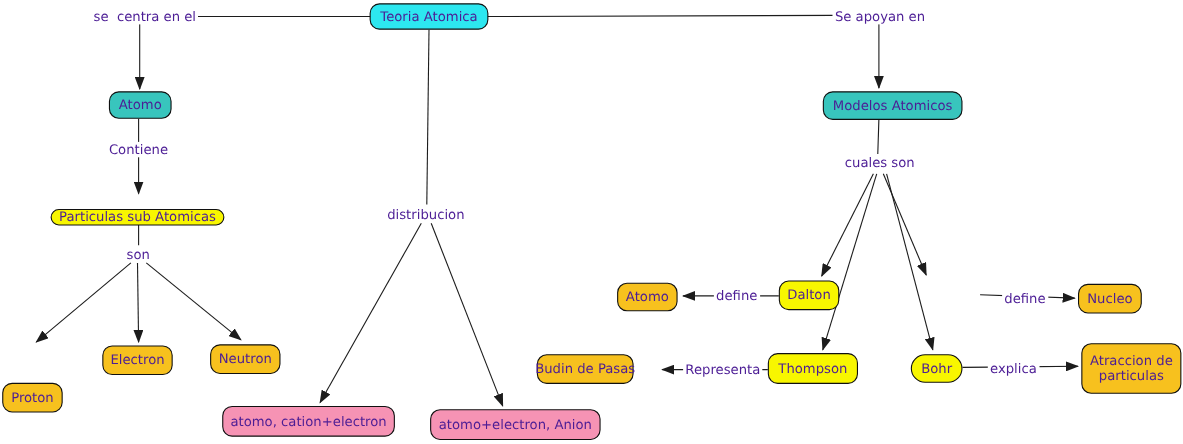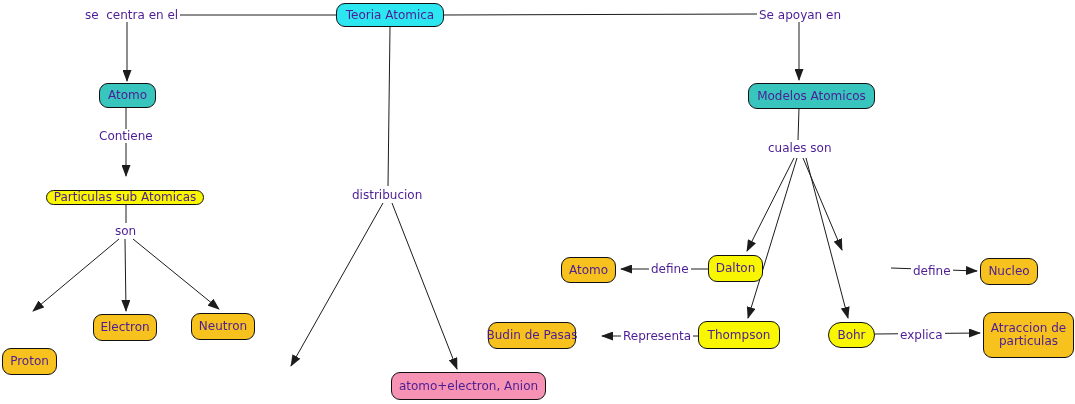--- a/index.html
+++ b/index.html
@@ -79,20 +79,21 @@
   <div class="edge-label" style="left:911px;top:264px;">define</div>
   <div class="edge-label" style="left:621px;top:329px;">Representa</div>
   <div class="edge-label" style="left:898px;top:328px;">explica</div>
 
   <div class="node" style="left: 336px; top: 3px; width: 108px; height: 24px; background-color: rgb(45, 231, 240);">Teoria Atomica</div>
   <div class="node" style="left: 99px; top: 83px; width: 57px; height: 25px; background-color: rgb(56, 197, 189);">Atomo</div>
   <div class="node" style="left: 46px; top: 190px; width: 158px; height: 15px; background-color: rgb(248, 246, 0); text-align: right;">Particulas sub Atomicas</div>
   <div class="node" style="left: 2px; top: 315px; width: 55px; height: 27px; background-color: rgb(247, 193, 30); margin-top: 33px;">Proton</div>
   <div class="node" style="left: 93px; top: 314px; width: 64px; height: 27px; background-color: rgb(247, 193, 30);">Electron</div>
   <div class="node" style="left: 191px; top: 313px; width: 64px; height: 27px; background-color: rgb(247, 193, 30);">Neutron</div>
+  <div class="node" style="left: 202px; top: 369px; width: 157px; height: 28px; background-color: rgb(246, 147, 180);">atomo, cation+electron</div>
   <div class="node" style="left: 391px; top: 372px; width: 155px; height: 28px; background-color: rgb(246, 147, 180);">atomo+electron, Anion</div>
   <div class="node" style="left: 748px; top: 83px; width: 127px; height: 26px; background-color: rgb(56, 197, 189);">Modelos Atomicos</div>
   <div class="node" style="left: 561px; top: 257px; width: 55px; height: 26px; background-color: rgb(247, 193, 30);">Atomo</div>
   <div class="node" style="left: 708px; top: 255px; width: 55px; height: 27px; background-color: rgb(248, 246, 0);">Dalton</div>
   <div class="node" style="left: 980px; top: 258px; width: 58px; height: 27px; background-color: rgb(247, 193, 30);">Nucleo</div>
   <div class="node" style="left: 488px; top: 322px; width: 88px; height: 27px; background-color: rgb(247, 193, 30);">Budin de Pasas</div>
   <div class="node" style="left: 698px; top: 321px; width: 82px; height: 28px; background-color: rgb(248, 246, 0);">Thompson</div>
   <div class="node" style="left: 828px; top: 322px; width: 47px; height: 26px; background-color: rgb(248, 246, 0); border-radius: 13px;">Bohr</div>
   <div class="node node--wrap" style="left: 983px; top: 312px; width: 91px; height: 46px; background-color: rgb(247, 193, 30);">Atraccion de particulas</div>
 

